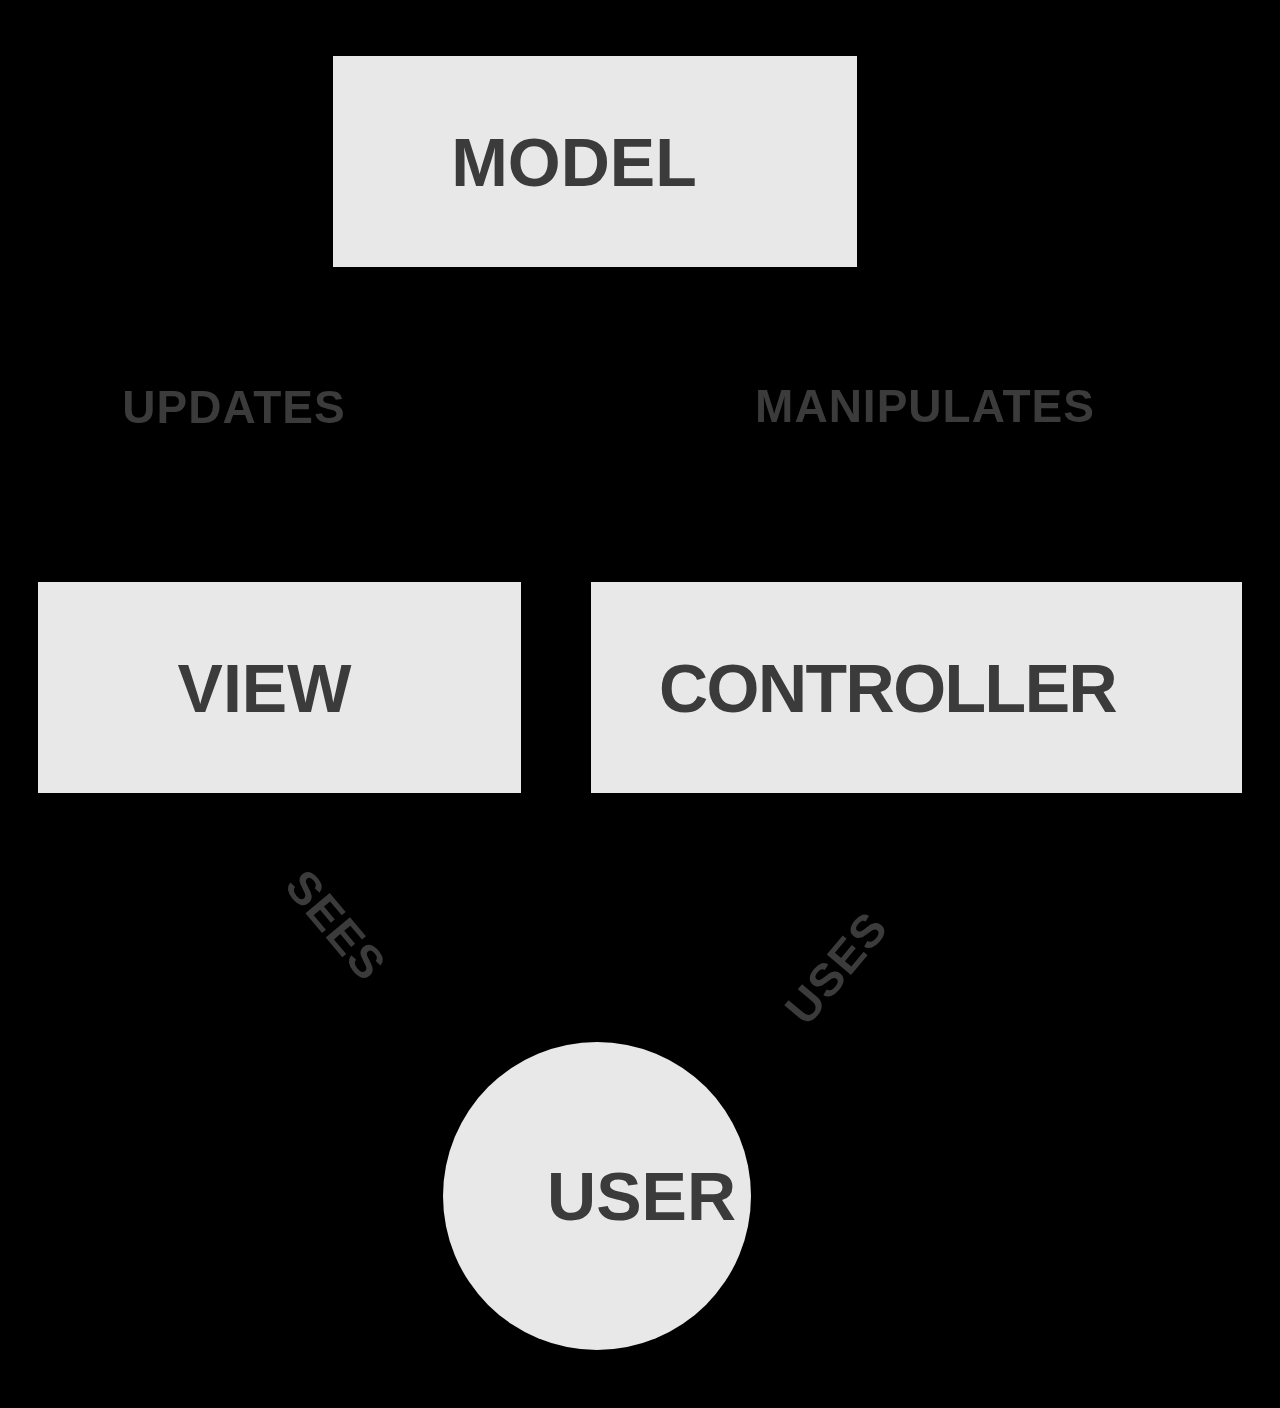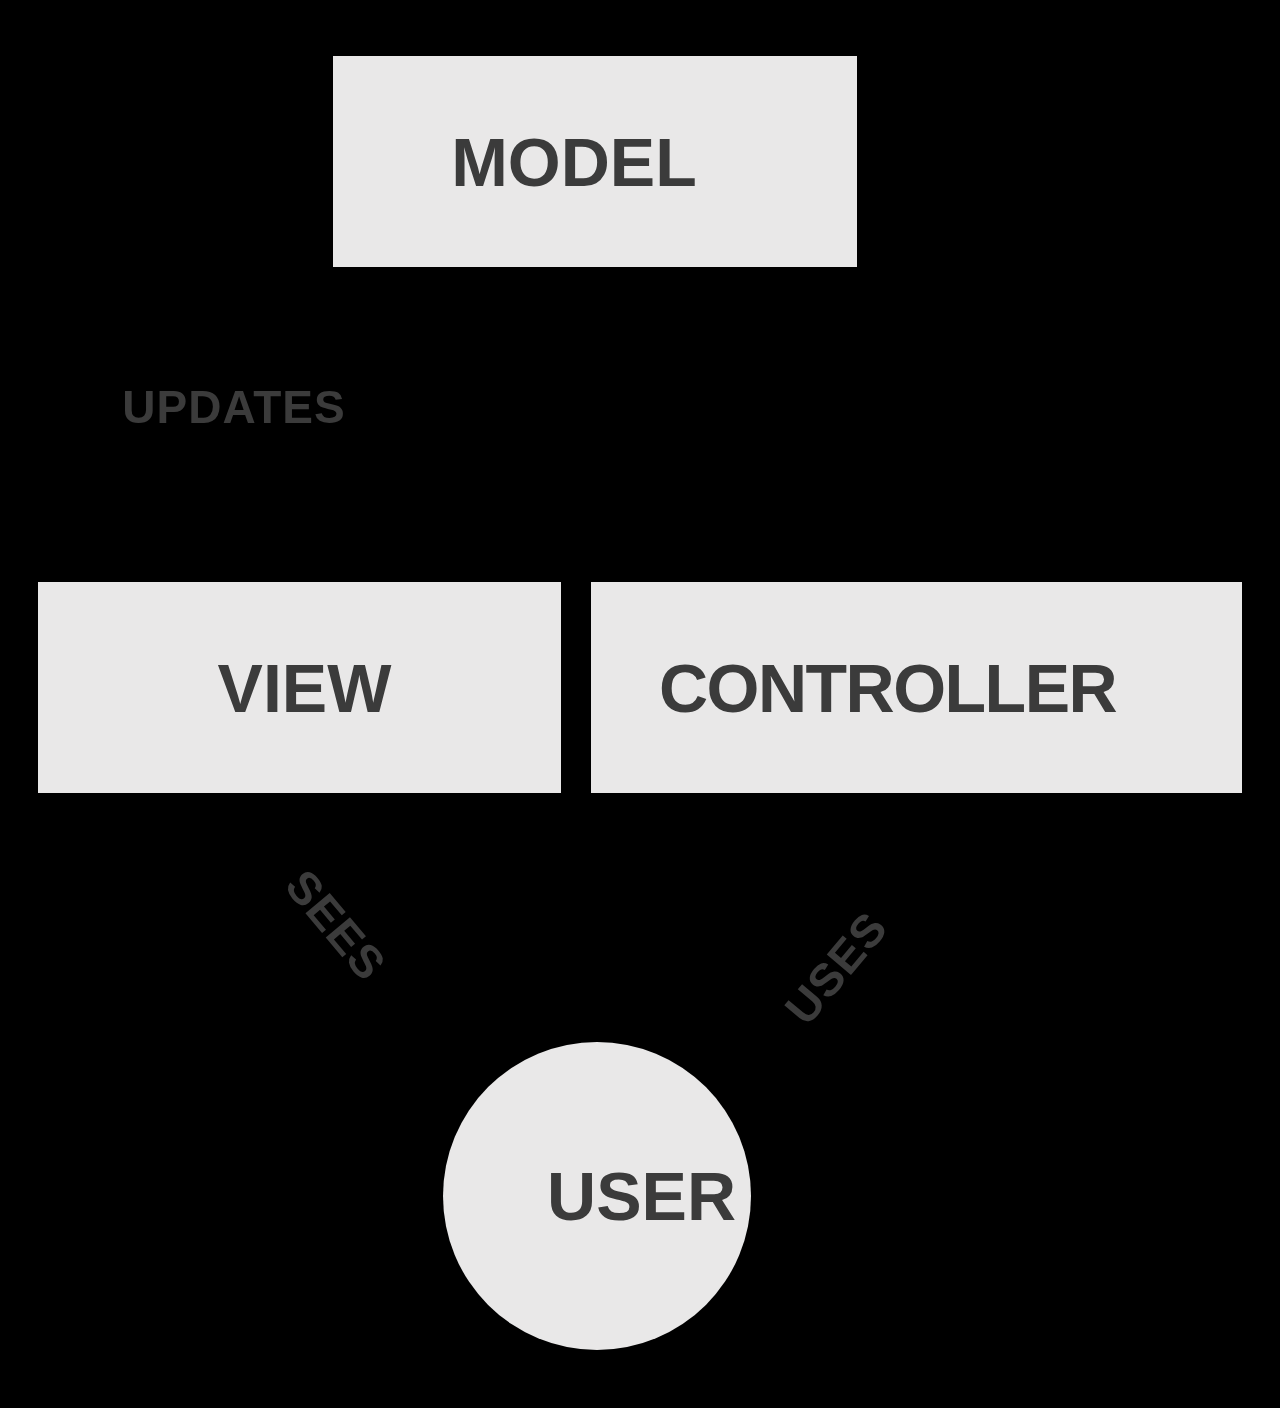--- a/index.html
+++ b/index.html
@@ -24,21 +24,21 @@
   }
   .node-label {
     position: relative;
     color: var(--text, #3b3b3b);
     font-size: 68px;
     font-weight: 700;
     line-height: 1;
     white-space: nowrap;
   }
   .node.model      { left: 333px; top: 56px;  width: 524px; height: 211px; }
-  .node.view       { left: 38px;  top: 582px; width: 483px; height: 211px; padding-left: 40px; }
+  .node.view       { left: 38px;  top: 582px; width: 483px; height: 211px; }
   .node.controller { left: 591px; top: 582px; width: 651px; height: 211px; }
   .node.user       { left: 443px; top: 1042px; width: 308px; height: 308px; border-radius: 50%; justify-content: flex-end; }
 
   .node.model      .node-label { left: -21px; }
   .node.view       .node-label { left: -15px; }
   .node.controller .node-label { left: -29px; letter-spacing: -1.5px; }
   .node.user       .node-label { left: -15px; }
 
   .edge-label {
     position: absolute;
@@ -59,20 +59,21 @@
 <body>
 
 <div class="stage">
 
   <div class="node model">
     <span class="node-label">MODEL</span>
   </div>
 
   <div class="edge-label updates">UPDATES</div>
 
+  <div class="edge-label manipulates">MANIPULATES</div>
 
   <div class="node view">
     <span class="node-label">VIEW</span>
   </div>
 
   <div class="node controller">
     <span class="node-label">CONTROLLER</span>
   </div>
 
   <div class="edge-label sees">SEES</div>

